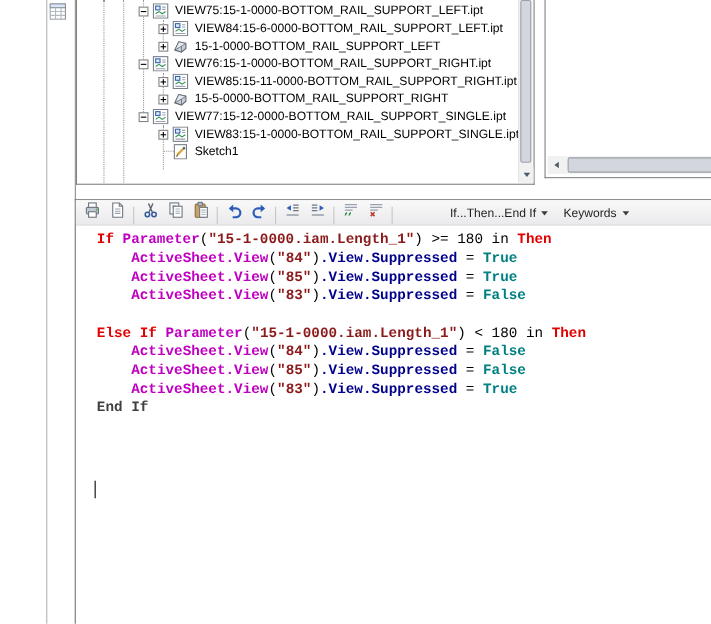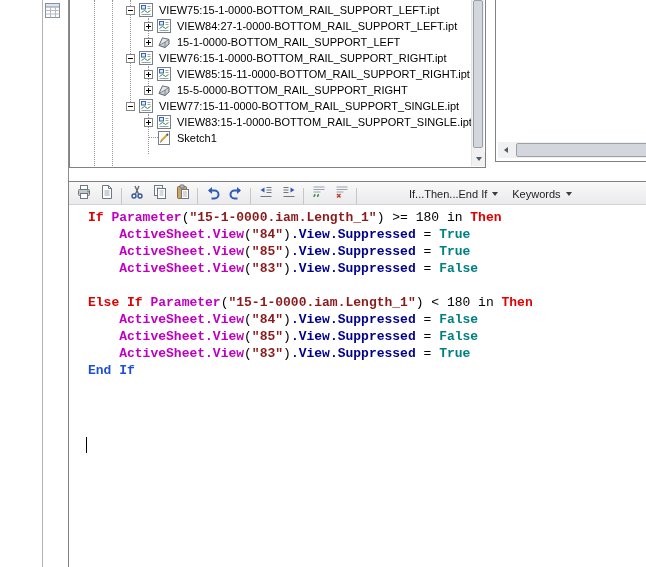--- a/index.html
+++ b/index.html
@@ -116,21 +116,21 @@
           </span>
           <span class="node-ic">
             <svg width="16" height="14" viewBox="0 0 16 14">
               <rect x="1.5" y="0.5" width="13" height="13" fill="#fff" stroke="#787f88"></rect>
               <rect x="3.5" y="2.5" width="4" height="3.5" fill="#dce9f8" stroke="#3565ae"></rect>
               <path d="M9.5 3.5 h3 M9.5 5.5 h3" stroke="#9aa2ae"></path>
               <path d="M3.5 9.5 l3 -2 3 2 3 -2" fill="none" stroke="#2f8f4e"></path>
               <path d="M3.5 11.5 h9" stroke="#9aa2ae"></path>
             </svg>
           </span>
-          <span class="tree-label">VIEW84:27-1-0000-BOTTOM_RAIL_SUPPORT_LEFT.ipt</span>
+          <span class="tree-label">VIEW84:15-6-0000-BOTTOM_RAIL_SUPPORT_LEFT.ipt</span>
         </div>
         <div class="tree-row lvl2">
           <span class="exp">
             <i class="h"></i>
             <i class="v"></i>
           </span>
           <span class="node-ic">
             <svg width="16" height="14" viewBox="0 0 16 14">
               <path d="M3 10.5 L6.5 3 L13 4.5 V9 L9 12.5 Z" fill="#c9cfd8" stroke="#5f6670"></path>
               <path d="M3 10.5 L6.5 3 L13 4.5 L9 7 Z" fill="#e6eaef" stroke="#5f6670" stroke-width="0.7"></path>
@@ -190,21 +190,21 @@
           </span>
           <span class="node-ic">
             <svg width="16" height="14" viewBox="0 0 16 14">
               <rect x="1.5" y="0.5" width="13" height="13" fill="#fff" stroke="#787f88"></rect>
               <rect x="3.5" y="2.5" width="4" height="3.5" fill="#dce9f8" stroke="#3565ae"></rect>
               <path d="M9.5 3.5 h3 M9.5 5.5 h3" stroke="#9aa2ae"></path>
               <path d="M3.5 9.5 l3 -2 3 2 3 -2" fill="none" stroke="#2f8f4e"></path>
               <path d="M3.5 11.5 h9" stroke="#9aa2ae"></path>
             </svg>
           </span>
-          <span class="tree-label">VIEW77:15-11-0000-BOTTOM_RAIL_SUPPORT_SINGLE.ipt</span>
+          <span class="tree-label">VIEW77:15-12-0000-BOTTOM_RAIL_SUPPORT_SINGLE.ipt</span>
         </div>
         <div class="tree-row lvl2">
           <span class="exp">
             <i class="h"></i>
             <i class="v"></i>
           </span>
           <span class="node-ic">
             <svg width="16" height="14" viewBox="0 0 16 14">
               <rect x="1.5" y="0.5" width="13" height="13" fill="#fff" stroke="#787f88"></rect>
               <rect x="3.5" y="2.5" width="4" height="3.5" fill="#dce9f8" stroke="#3565ae"></rect>
@@ -373,19 +373,19 @@
     <div class="code" id="code">
         <div class="code-line"><span style="color: rgb(224, 0, 0); font-weight: bold;">If </span><span style="color: rgb(192, 0, 192); font-weight: bold;">Parameter</span><span style="color: rgb(0, 0, 0);">(</span><span style="color: rgb(139, 26, 26); font-weight: bold;">"15-1-0000.iam.Length_1"</span><span style="color: rgb(0, 0, 0);">) &gt;= 180 in </span><span style="color: rgb(224, 0, 0); font-weight: bold;">Then</span></div>
         <div class="code-line"><span style="color: rgb(0, 0, 0);">    </span><span style="color: rgb(192, 0, 192); font-weight: bold;">ActiveSheet.View</span><span style="color: rgb(0, 0, 0);">(</span><span style="color: rgb(139, 26, 26); font-weight: bold;">"84"</span><span style="color: rgb(0, 0, 0);">)</span><span style="color: rgb(0, 0, 139); font-weight: bold;">.View.Suppressed</span><span style="color: rgb(0, 0, 0);"> = </span><span style="color: rgb(0, 128, 128); font-weight: bold;">True</span></div>
         <div class="code-line"><span style="color: rgb(0, 0, 0);">    </span><span style="color: rgb(192, 0, 192); font-weight: bold;">ActiveSheet.View</span><span style="color: rgb(0, 0, 0);">(</span><span style="color: rgb(139, 26, 26); font-weight: bold;">"85"</span><span style="color: rgb(0, 0, 0);">)</span><span style="color: rgb(0, 0, 139); font-weight: bold;">.View.Suppressed</span><span style="color: rgb(0, 0, 0);"> = </span><span style="color: rgb(0, 128, 128); font-weight: bold;">True</span></div>
         <div class="code-line"><span style="color: rgb(0, 0, 0);">    </span><span style="color: rgb(192, 0, 192); font-weight: bold;">ActiveSheet.View</span><span style="color: rgb(0, 0, 0);">(</span><span style="color: rgb(139, 26, 26); font-weight: bold;">"83"</span><span style="color: rgb(0, 0, 0);">)</span><span style="color: rgb(0, 0, 139); font-weight: bold;">.View.Suppressed</span><span style="color: rgb(0, 0, 0);"> = </span><span style="color: rgb(0, 128, 128); font-weight: bold;">False</span></div>
         <div class="code-line">&nbsp;</div>
         <div class="code-line"><span style="color: rgb(224, 0, 0); font-weight: bold;">Else If </span><span style="color: rgb(192, 0, 192); font-weight: bold;">Parameter</span><span style="color: rgb(0, 0, 0);">(</span><span style="color: rgb(139, 26, 26); font-weight: bold;">"15-1-0000.iam.Length_1"</span><span style="color: rgb(0, 0, 0);">) &lt; 180 in </span><span style="color: rgb(224, 0, 0); font-weight: bold;">Then</span></div>
         <div class="code-line"><span style="color: rgb(0, 0, 0);">    </span><span style="color: rgb(192, 0, 192); font-weight: bold;">ActiveSheet.View</span><span style="color: rgb(0, 0, 0);">(</span><span style="color: rgb(139, 26, 26); font-weight: bold;">"84"</span><span style="color: rgb(0, 0, 0);">)</span><span style="color: rgb(0, 0, 139); font-weight: bold;">.View.Suppressed</span><span style="color: rgb(0, 0, 0);"> = </span><span style="color: rgb(0, 128, 128); font-weight: bold;">False</span></div>
         <div class="code-line"><span style="color: rgb(0, 0, 0);">    </span><span style="color: rgb(192, 0, 192); font-weight: bold;">ActiveSheet.View</span><span style="color: rgb(0, 0, 0);">(</span><span style="color: rgb(139, 26, 26); font-weight: bold;">"85"</span><span style="color: rgb(0, 0, 0);">)</span><span style="color: rgb(0, 0, 139); font-weight: bold;">.View.Suppressed</span><span style="color: rgb(0, 0, 0);"> = </span><span style="color: rgb(0, 128, 128); font-weight: bold;">False</span></div>
         <div class="code-line"><span style="color: rgb(0, 0, 0);">    </span><span style="color: rgb(192, 0, 192); font-weight: bold;">ActiveSheet.View</span><span style="color: rgb(0, 0, 0);">(</span><span style="color: rgb(139, 26, 26); font-weight: bold;">"83"</span><span style="color: rgb(0, 0, 0);">)</span><span style="color: rgb(0, 0, 139); font-weight: bold;">.View.Suppressed</span><span style="color: rgb(0, 0, 0);"> = </span><span style="color: rgb(0, 128, 128); font-weight: bold;">True</span></div>
-        <div class="code-line"><span style="color: #1d4ed8; font-weight: bold;">End If</span></div>
+        <div class="code-line"><span style="color: #404040; font-weight: bold;">End If</span></div>
       </div>
   </div>
 
   <div class="caret"></div>
 
 </div>
 
 </body></html>

